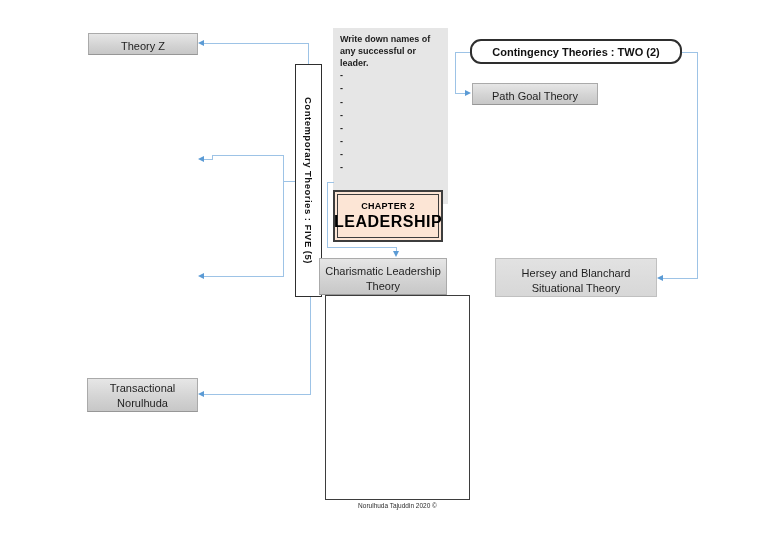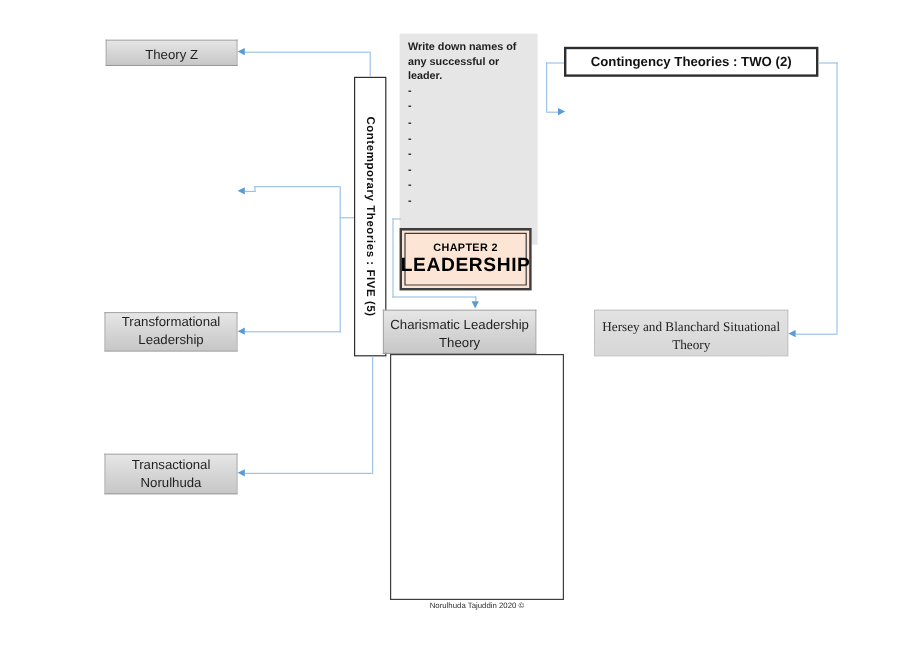--- a/index.html
+++ b/index.html
@@ -59,23 +59,20 @@
 </head>
 <body>
 
 <div class="canvas">
 
   <div class="gbox" style="left:88px;top:33px;width:110px;height:22px;">
     <span>Theory Z</span>
   </div>
 
 
-  <div class="gbox" style="left:87px;top:260px;width:111px;height:33px;">
-    <span>Transformational Leadership</span>
-  </div>
 
   <div class="gbox" style="left:87px;top:378px;width:111px;height:34px;">
     <span>Transactional Norulhuda</span>
   </div>
 
   <div class="wbox" style="left:295px;top:64px;width:27px;height:233px;border-width:1.5px;">
     <span class="vertical-label">Contemporary Theories : FIVE (5)</span>
   </div>
 
   <div class="note" style="left:333px;top:28px;width:115px;height:176px;">
@@ -92,26 +89,29 @@
 
   <div class="chapter" style="left:333px;top:190px;width:110px;height:52px;">
     <div class="small">CHAPTER 2</div>
     <div class="big">LEADERSHIP</div>
   </div>
 
   <div class="gbox" style="left:319px;top:258px;width:128px;height:37px;">
     <span>Charismatic Leadership Theory</span>
   </div>
 
-  <div class="wbox" style="left:470px;top:39px;width:212px;height:25px;font-size:11px;font-weight:bold;">
+  <div class="wbox" style="left:470px;top:39px;width:212px;height:25px;font-size:11px;font-weight:bold;border-radius:11px;">
     <span>Contingency Theories : TWO (2)</span>
   </div>
 
+  <div class="gbox" style="left:472px;top:83px;width:126px;height:22px;">
+    <span>Path Goal Theory</span>
+  </div>
 
-  <div class="gbox" style="left:495px;top:258px;width:162px;height:39px;background:linear-gradient(180deg,#e2e2e2,#d7d7d7);border-color:#c0c0c0;font-family:Liberation Serif, serif;">
+  <div class="gbox" style="left:495px;top:258px;width:162px;height:39px;background:linear-gradient(180deg,#e2e2e2,#d7d7d7);border-color:#c0c0c0;">
     <span>Hersey and Blanchard Situational Theory</span>
   </div>
 
   <div class="wbox" style="left:325px;top:295px;width:145px;height:205px;border-width:1.5px;border-color:#3d3d3d;"></div>
 
   <div class="v" style="left:308px;top:43px;height:21px;"></div>
   <div class="h" style="left:204px;top:43px;width:104px;"></div>
   <div class="arrow-l" style="left:198px;top:40px;"></div>
 
   <div class="v" style="left:283px;top:155px;height:122px;"></div>

